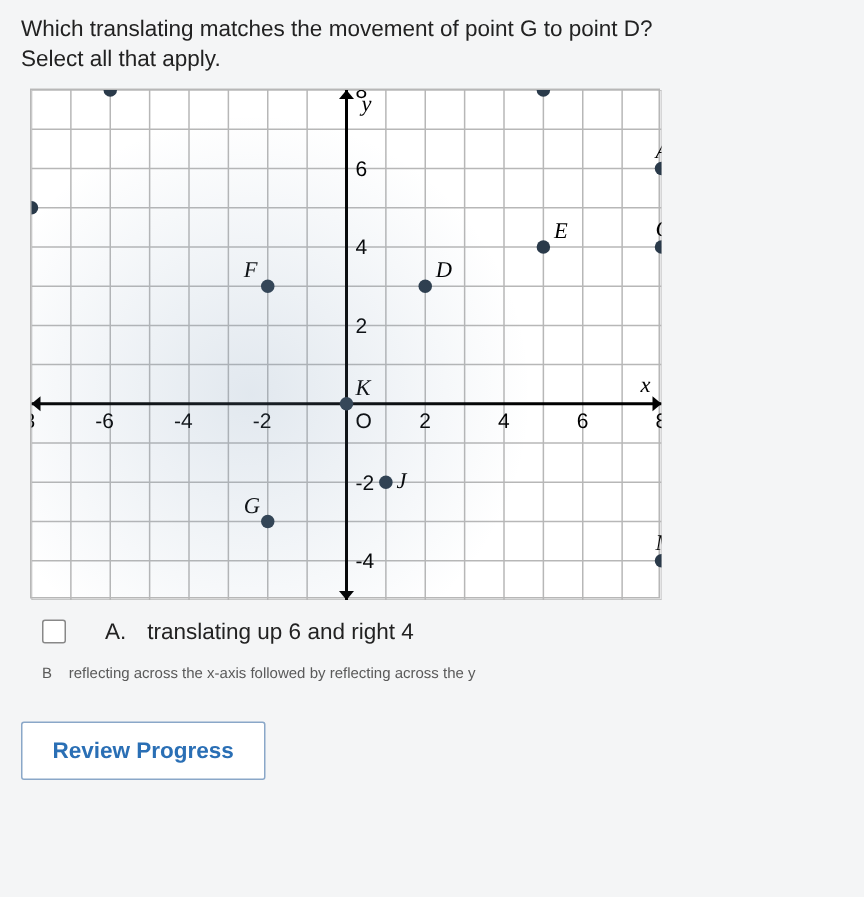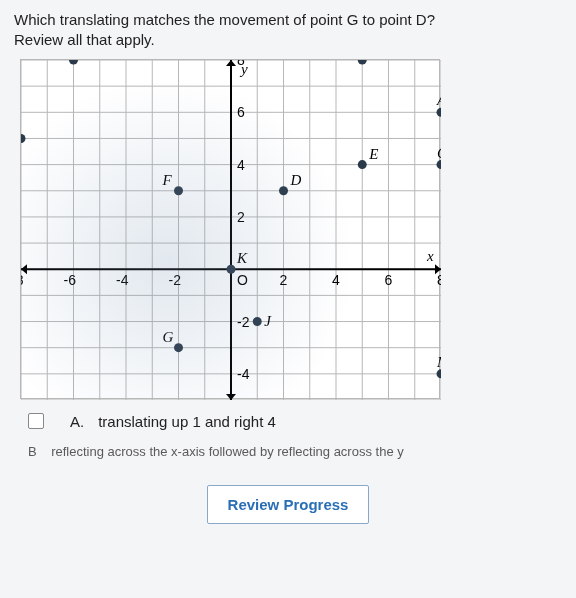--- a/index.html
+++ b/index.html
@@ -38,46 +38,46 @@
   .option-row {
     display:flex; align-items:center; gap:14px;
     margin: 14px 0 0 14px; font-size:15px;
   }
   .checkbox {
     width:16px; height:16px; border:1.5px solid #888; border-radius:2px; background:#fff;
   }
   .opt-letter { margin-left: 12px; }
   .truncated {
     margin: 14px 0 0 14px;
-    font-size: 13px;
+    font-size: 10px;
     color: #5a5a5a;
     white-space: nowrap;
     overflow: hidden;
   }
   .review-wrap {
     margin-top: 26px;
-    display:flex; justify-content:center;
+    display:flex; justify-content:flex-start;
   }
   .review-btn {
     border: 1px solid #8aa7c8;
     background: #fff;
     color: #2a6fb5;
     font-weight: 600;
     font-size: 15px;
     padding: 10px 20px;
     border-radius: 2px;
     cursor: pointer;
   }
 </style>
 </head>
 <body>
 
 <div class="question">
   <span>Which translating matches the movement of point G to point D?</span><br>
-  <span>Review all that apply.</span>
+  <span>Select all that apply.</span>
 </div>
 
 <div class="graph-wrap">
   <svg id="graph-svg" width="420" height="340">
       <g class="grid">
         <line x1="0" x2="0" y1="0" y2="340"></line>
         <line x1="26.25" x2="26.25" y1="0" y2="340"></line>
         <line x1="52.5" x2="52.5" y1="0" y2="340"></line>
         <line x1="78.75" x2="78.75" y1="0" y2="340"></line>
         <line x1="105" x2="105" y1="0" y2="340"></line>
@@ -157,21 +157,21 @@
       <text class="ptlabel" x="141.5" y="281.6923076923077">G</text>
       <circle class="pt" cx="420" cy="313.84615384615387" r="4.5"></circle>
       <text class="ptlabel" x="416" y="306.84615384615387">M</text>
     </svg>
   <div class="glare"></div>
 </div>
 
 <div class="option-row">
   <span class="checkbox"></span>
   <span class="opt-letter">A.</span>
-  <span>translating up 1 and right 4</span>
+  <span>translating up 6 and right 4</span>
 </div>
 
 <div class="truncated">
   <span>B</span>
   &nbsp;&nbsp;
   <span>reflecting across the x-axis followed by reflecting across the y</span>
 </div>
 
 <div class="review-wrap">
   <button class="review-btn">Review Progress</button>

